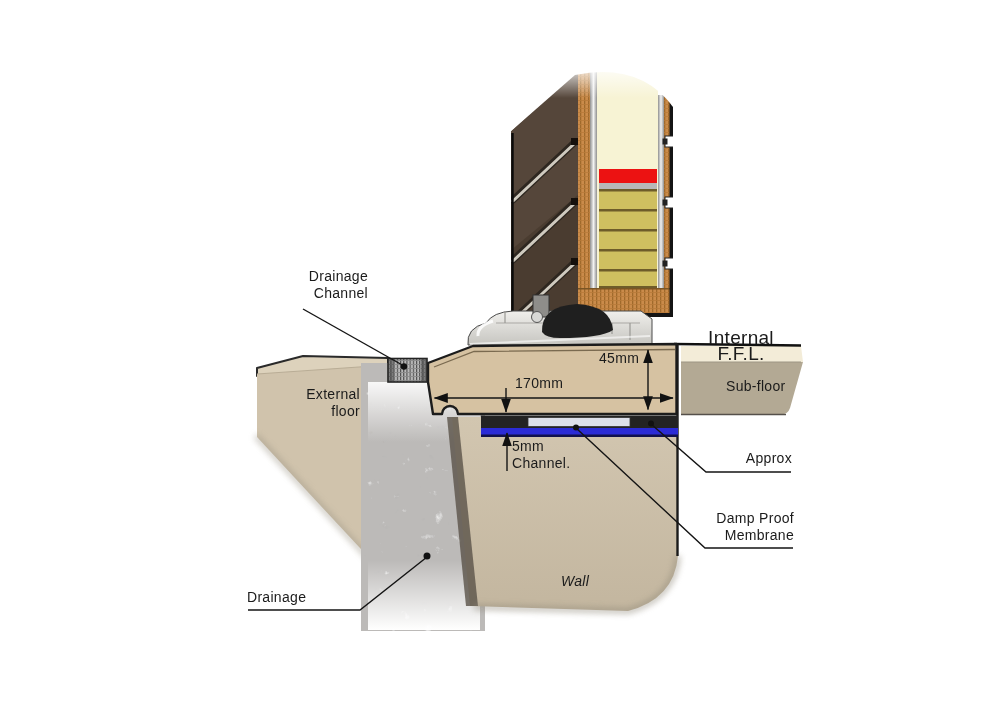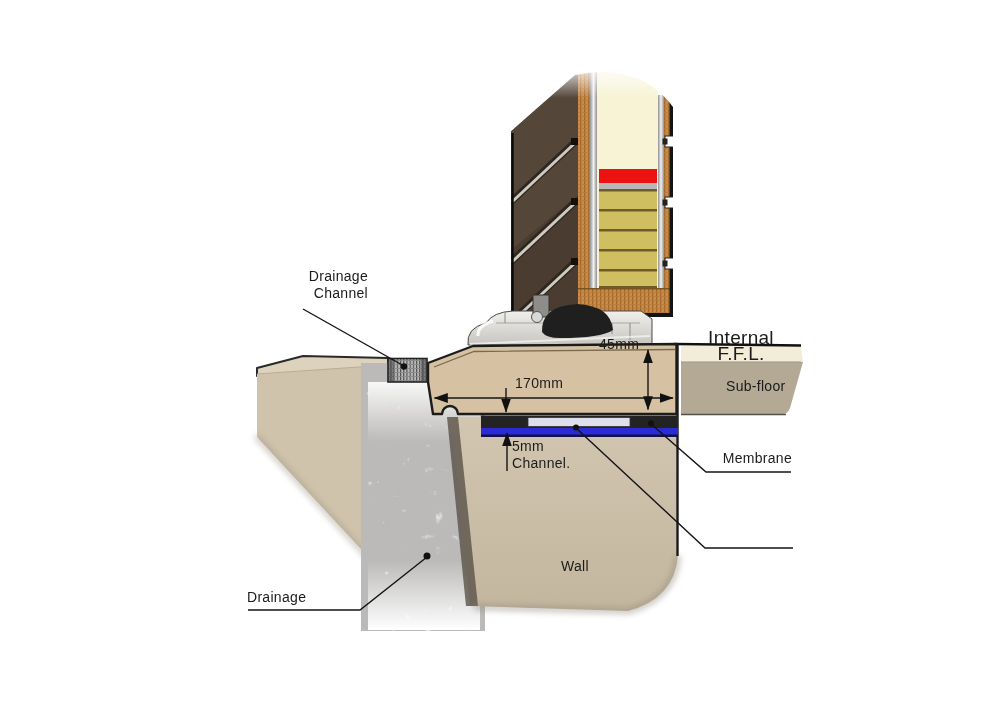--- a/index.html
+++ b/index.html
@@ -6,26 +6,26 @@
   .stage{position:relative;width:1000px;height:704px;background:#ffffff;overflow:hidden;
          font-family:"Liberation Sans", sans-serif;color:#1b1b1b;}
   .stage svg{position:absolute;left:0;top:0;}
   .lbl{position:absolute;white-space:pre-line;line-height:1.2;font-size:14px;
        letter-spacing:.3px;color:#1b1b1b;}
   .r{text-align:right;}
   .c{text-align:center;}
   #lbl-drainage-channel{left:256px;top:268px;width:112px;}
   #lbl-external-floor{left:246px;top:386px;width:114px;}
   #lbl-drainage{left:247px;top:589px;}
-  #lbl-wall{left:561px;top:558px;}
+  #lbl-wall{left:561px;top:573px;font-style:italic;}
   #lbl-internal-ffl{left:682px;top:330px;width:118px;font-size:19px;line-height:16px;}
   #lbl-subfloor{left:726px;top:378px;}
   #lbl-spacers{left:700px;top:450px;width:92px;}
   #lbl-dpm{left:697px;top:510px;width:97px;}
-  #dim-45{left:599px;top:336px;text-align:right;}
+  #dim-45{left:599px;top:350px;text-align:right;}
   #dim-170{left:515px;top:375px;}
   #dim-5{left:512px;top:438px;line-height:1.18;}
 </style>
 </head>
 <body>
 
 <div class="stage">
 <svg width="1000" height="704" viewBox="0 0 1000 704">
   <defs>
     <clipPath id="doorClip">
@@ -205,22 +205,26 @@
       <circle cx="404" cy="366.5" r="3.2"></circle>
       <circle cx="427" cy="556" r="3.5"></circle>
       <circle cx="651" cy="423.5" r="3"></circle>
       <circle cx="576" cy="427.5" r="3"></circle>
     </g>
   </g>
 </svg>
 
   <div class="lbl r" id="lbl-drainage-channel">Drainage
 Channel</div>
+  <div class="lbl r" id="lbl-external-floor">External
+floor</div>
   <div class="lbl" id="lbl-drainage">Drainage</div>
   <div class="lbl" id="lbl-wall">Wall</div>
   <div class="lbl c" id="lbl-internal-ffl">Internal F.F.L.</div>
   <div class="lbl" id="lbl-subfloor">Sub-floor</div>
-  <div class="lbl r" id="lbl-spacers">Membrane</div>
+  <div class="lbl r" id="lbl-spacers">Approx</div>
+  <div class="lbl r" id="lbl-dpm">Damp Proof
+Membrane</div>
   <div class="lbl" id="dim-45">45mm</div>
   <div class="lbl" id="dim-170">170mm</div>
   <div class="lbl" id="dim-5">5mm
 Channel.</div>
 </div>
 
 </body></html>

